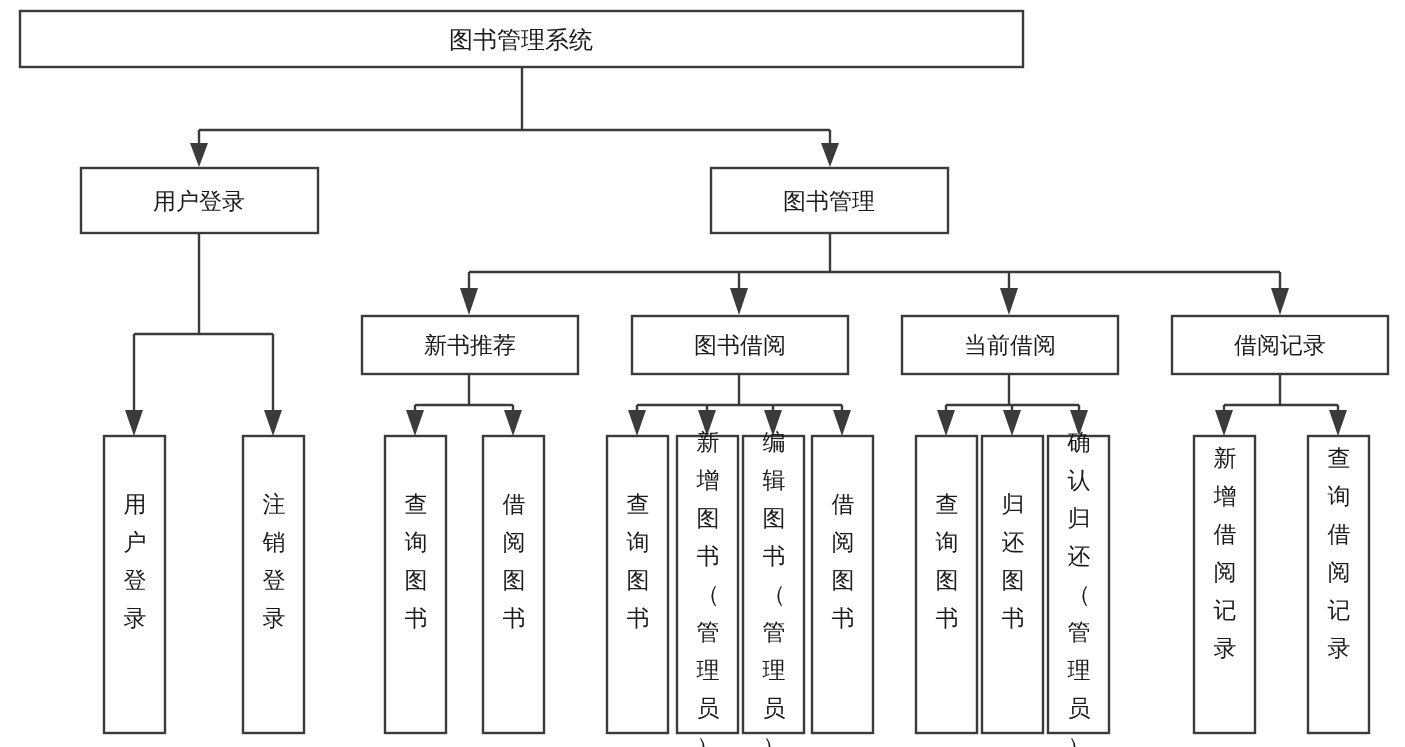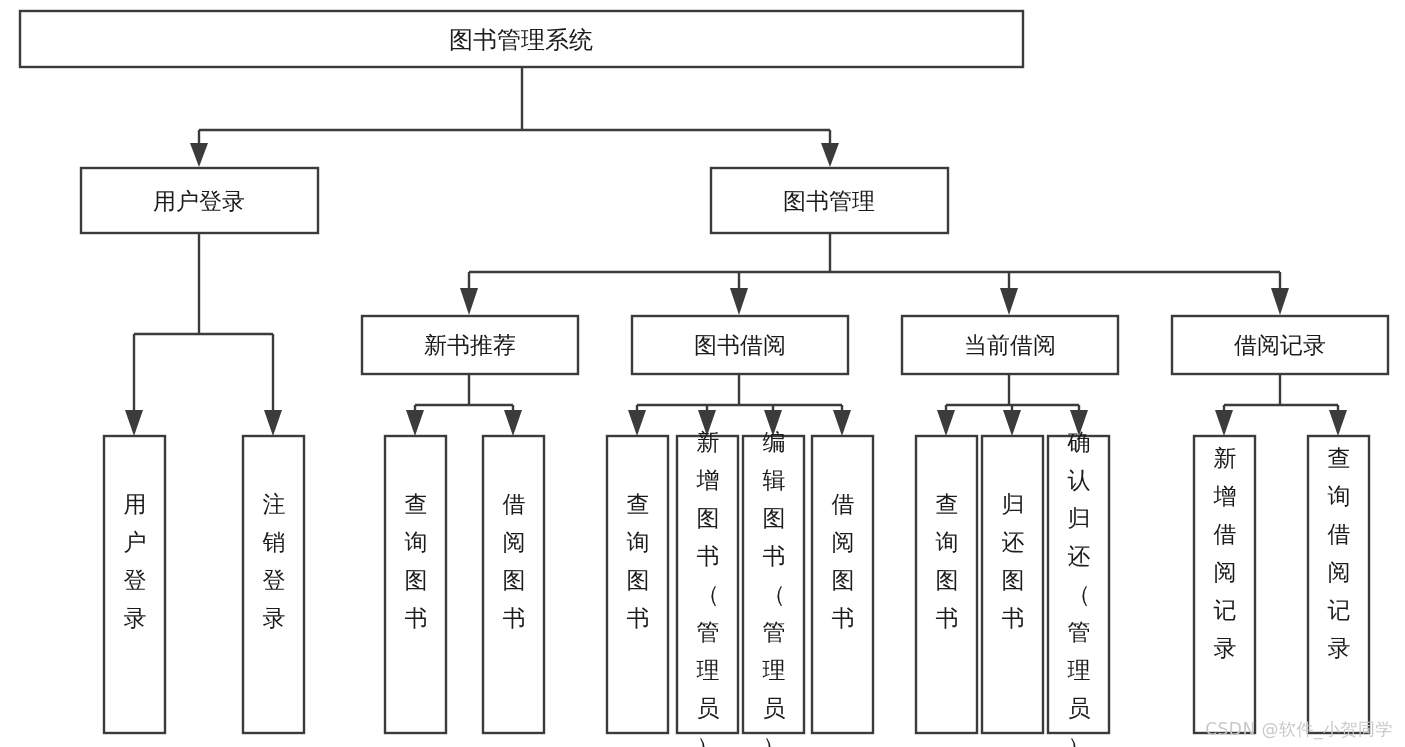--- a/index.html
+++ b/index.html
@@ -221,14 +221,13 @@
     <g>
       <rect class="node-box" x="1194" y="436" width="61" height="297"></rect>
       <text class="leaf-label"><tspan x="1225" y="466">新</tspan><tspan x="1225" y="504">增</tspan><tspan x="1225" y="542">借</tspan><tspan x="1225" y="580">阅</tspan><tspan x="1225" y="618">记</tspan><tspan x="1225" y="656">录</tspan></text>
     </g>
     <g>
       <rect class="node-box" x="1308" y="436" width="61" height="297"></rect>
       <text class="leaf-label"><tspan x="1339" y="466">查</tspan><tspan x="1339" y="504">询</tspan><tspan x="1339" y="542">借</tspan><tspan x="1339" y="580">阅</tspan><tspan x="1339" y="618">记</tspan><tspan x="1339" y="656">录</tspan></text>
     </g>
   </svg>
 
-  <div class="watermark">CSDN @软件_小贺同学</div>
 </div>
 
 </body></html>

